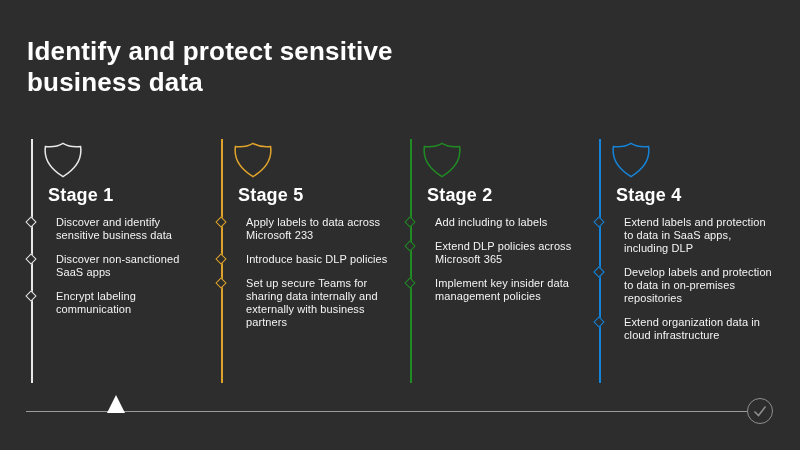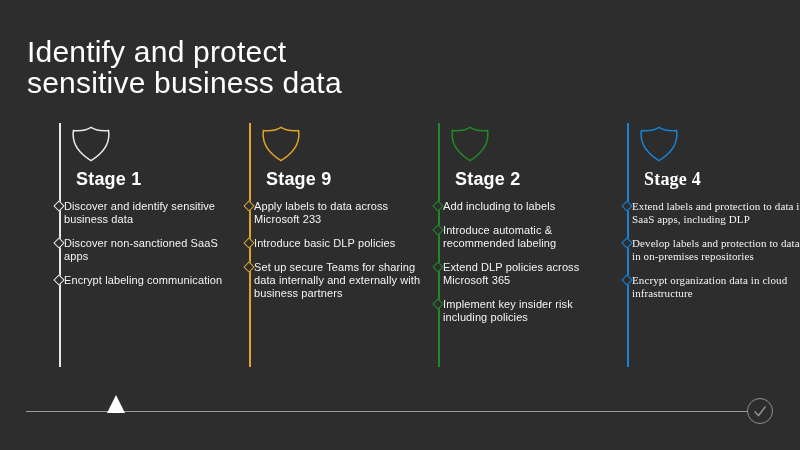--- a/index.html
+++ b/index.html
@@ -13,33 +13,32 @@
     position: relative;
     overflow: hidden;
     font-family: "Liberation Sans", sans-serif;
     color: #FFFFFF;
   }
   .slide-title {
     position: absolute;
     left: 27px;
     top: 36px;
     width: 370px;
-    font-size: 30px;
+    font-size: 26px;
     line-height: 31px;
-    font-weight: normal;
+    font-weight: bold;
     letter-spacing: 0.2px;
     color: #FFFFFF;
     margin: 0;
   }
   .stage-col {
     position: absolute;
-    top: 123px;
+    top: 139px;
     height: 244px;
     width: 178px;
-    margin-left: 28px;
   }
   .stage-col .vline {
     position: absolute;
     left: -0.75px;
     top: 0;
     width: 1.5px;
     height: 244px;
     background: var(--accent);
   }
   .stage-col .shield {
@@ -59,21 +58,21 @@
     white-space: nowrap;
   }
   .items {
     position: absolute;
     left: 0;
     top: 77px;
     width: 100%;
   }
   .item {
     position: relative;
-    padding-left: 4px;
+    padding-left: 24px;
     margin-bottom: 11px;
     font-size: 11px;
     line-height: 13px;
     letter-spacing: 0.1px;
     color: #F4F4F4;
   }
   .item .diamond {
     position: absolute;
     left: -5px;
     top: 1.5px;
@@ -81,21 +80,21 @@
     height: 8px;
     border: 1px solid var(--accent);
     background: #2D2D2D;
     transform: rotate(45deg);
     box-sizing: border-box;
   }
   
   .col-0 { left: 32px;  width: 172px; }
   .col-1 { left: 222px; width: 172px; }
   .col-2 { left: 411px; width: 172px; }
-  .col-3 { left: 600px; width: 178px; font-family: Liberation Serif, serif; }
+  .col-3 { left: 600px; width: 178px; }
 
   
   .timeline-line {
     position: absolute;
     left: 26px;
     top: 411px;
     width: 722px;
     height: 1px;
     background: #9B9B9B;
   }
@@ -149,21 +148,21 @@
       <span>Encrypt labeling communication</span>
     </div>
   </div>
 </div>
 
 <div class="stage-col col-1" style="--accent: #DFA32B;">
   <div class="vline"></div>
   <svg class="shield" width="42" height="38" viewBox="0 0 44 40" fill="none">
     <path d="M22 2.5 C27 5.5, 34 6.6, 40.5 5.8 C42 16, 37.5 28, 22 37.5 C6.5 28, 2 16, 3.5 5.8 C10 6.6, 17 5.5, 22 2.5 Z" stroke="currentColor" stroke-width="1.6"></path>
   </svg>
-  <h2 class="stage-name">Stage 9</h2>
+  <h2 class="stage-name">Stage 5</h2>
   <div class="items">
     <div class="item">
       <span class="diamond"></span>
       <span>Apply labels to data across Microsoft 233</span>
     </div>
     <div class="item">
       <span class="diamond"></span>
       <span>Introduce basic DLP policies</span>
     </div>
     <div class="item">
@@ -179,29 +178,25 @@
     <path d="M22 2.5 C27 5.5, 34 6.6, 40.5 5.8 C42 16, 37.5 28, 22 37.5 C6.5 28, 2 16, 3.5 5.8 C10 6.6, 17 5.5, 22 2.5 Z" stroke="currentColor" stroke-width="1.6"></path>
   </svg>
   <h2 class="stage-name">Stage 2</h2>
   <div class="items">
     <div class="item">
       <span class="diamond"></span>
       <span>Add including to labels</span>
     </div>
     <div class="item">
       <span class="diamond"></span>
-      <span>Introduce automatic &amp; recommended labeling</span>
-    </div>
-    <div class="item">
-      <span class="diamond"></span>
       <span>Extend DLP policies across Microsoft 365</span>
     </div>
     <div class="item">
       <span class="diamond"></span>
-      <span>Implement key insider risk including policies</span>
+      <span>Implement key insider data management policies</span>
     </div>
   </div>
 </div>
 
 <div class="stage-col col-3" style="--accent: #1583D8;">
   <div class="vline"></div>
   <svg class="shield" width="42" height="38" viewBox="0 0 44 40" fill="none">
     <path d="M22 2.5 C27 5.5, 34 6.6, 40.5 5.8 C42 16, 37.5 28, 22 37.5 C6.5 28, 2 16, 3.5 5.8 C10 6.6, 17 5.5, 22 2.5 Z" stroke="currentColor" stroke-width="1.6"></path>
   </svg>
   <h2 class="stage-name">Stage 4</h2>
@@ -212,21 +207,21 @@
     </div>
     <div class="item">
       <span class="diamond"></span>
     </div>
     <div class="item">
       <span class="diamond"></span>
       <span>Develop labels and protection to data in on-premises repositories</span>
     </div>
     <div class="item">
       <span class="diamond"></span>
-      <span>Encrypt organization data in cloud infrastructure</span>
+      <span>Extend organization data in cloud infrastructure</span>
     </div>
   </div>
 </div>
 
 <div class="timeline-line"></div>
 <div class="timeline-triangle"></div>
 <div class="check-circle">
   <svg width="16" height="14" viewBox="0 0 16 14" fill="none">
     <polyline points="2.5,7.5 6.5,11.5 13.5,2.5" stroke="#8F8F8F" stroke-width="1.5" fill="none"></polyline>
   </svg>

